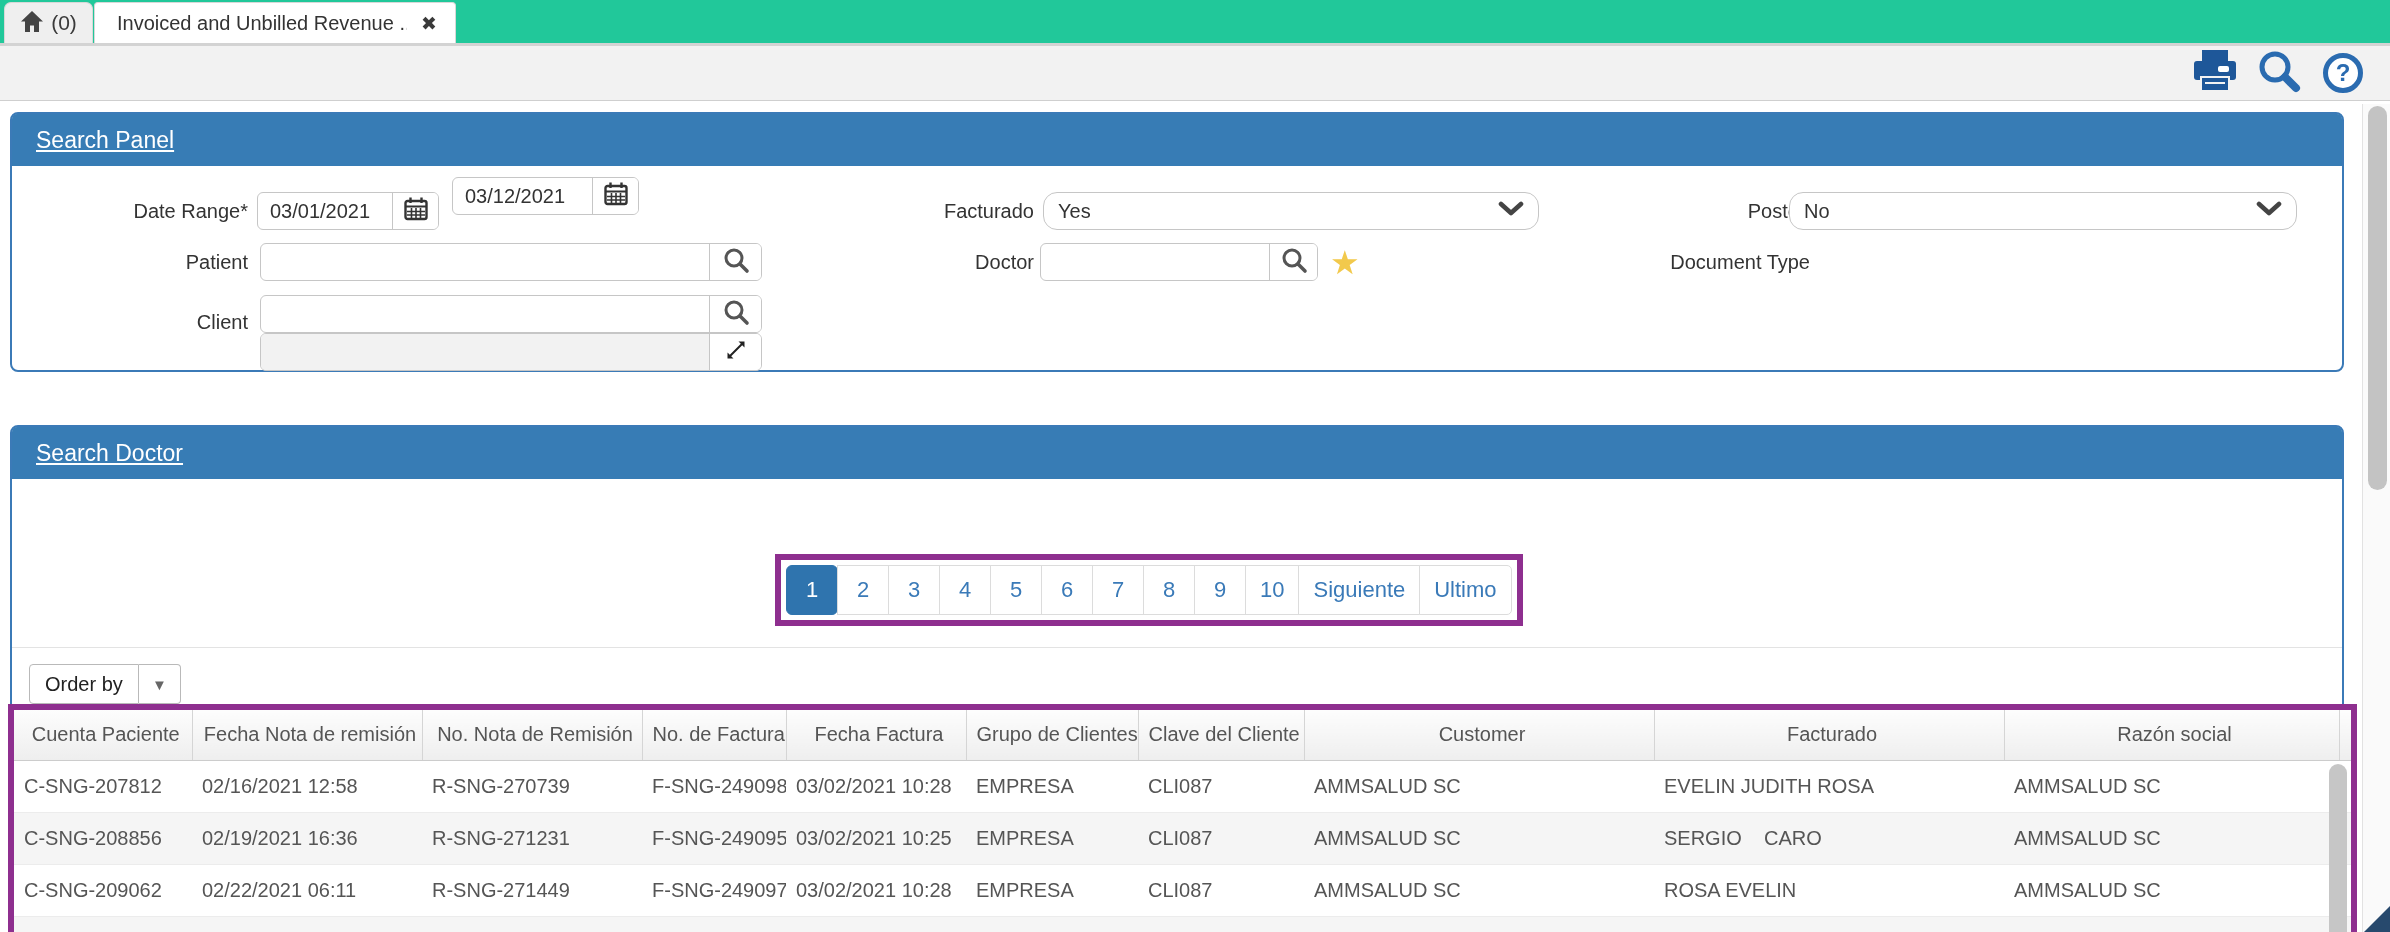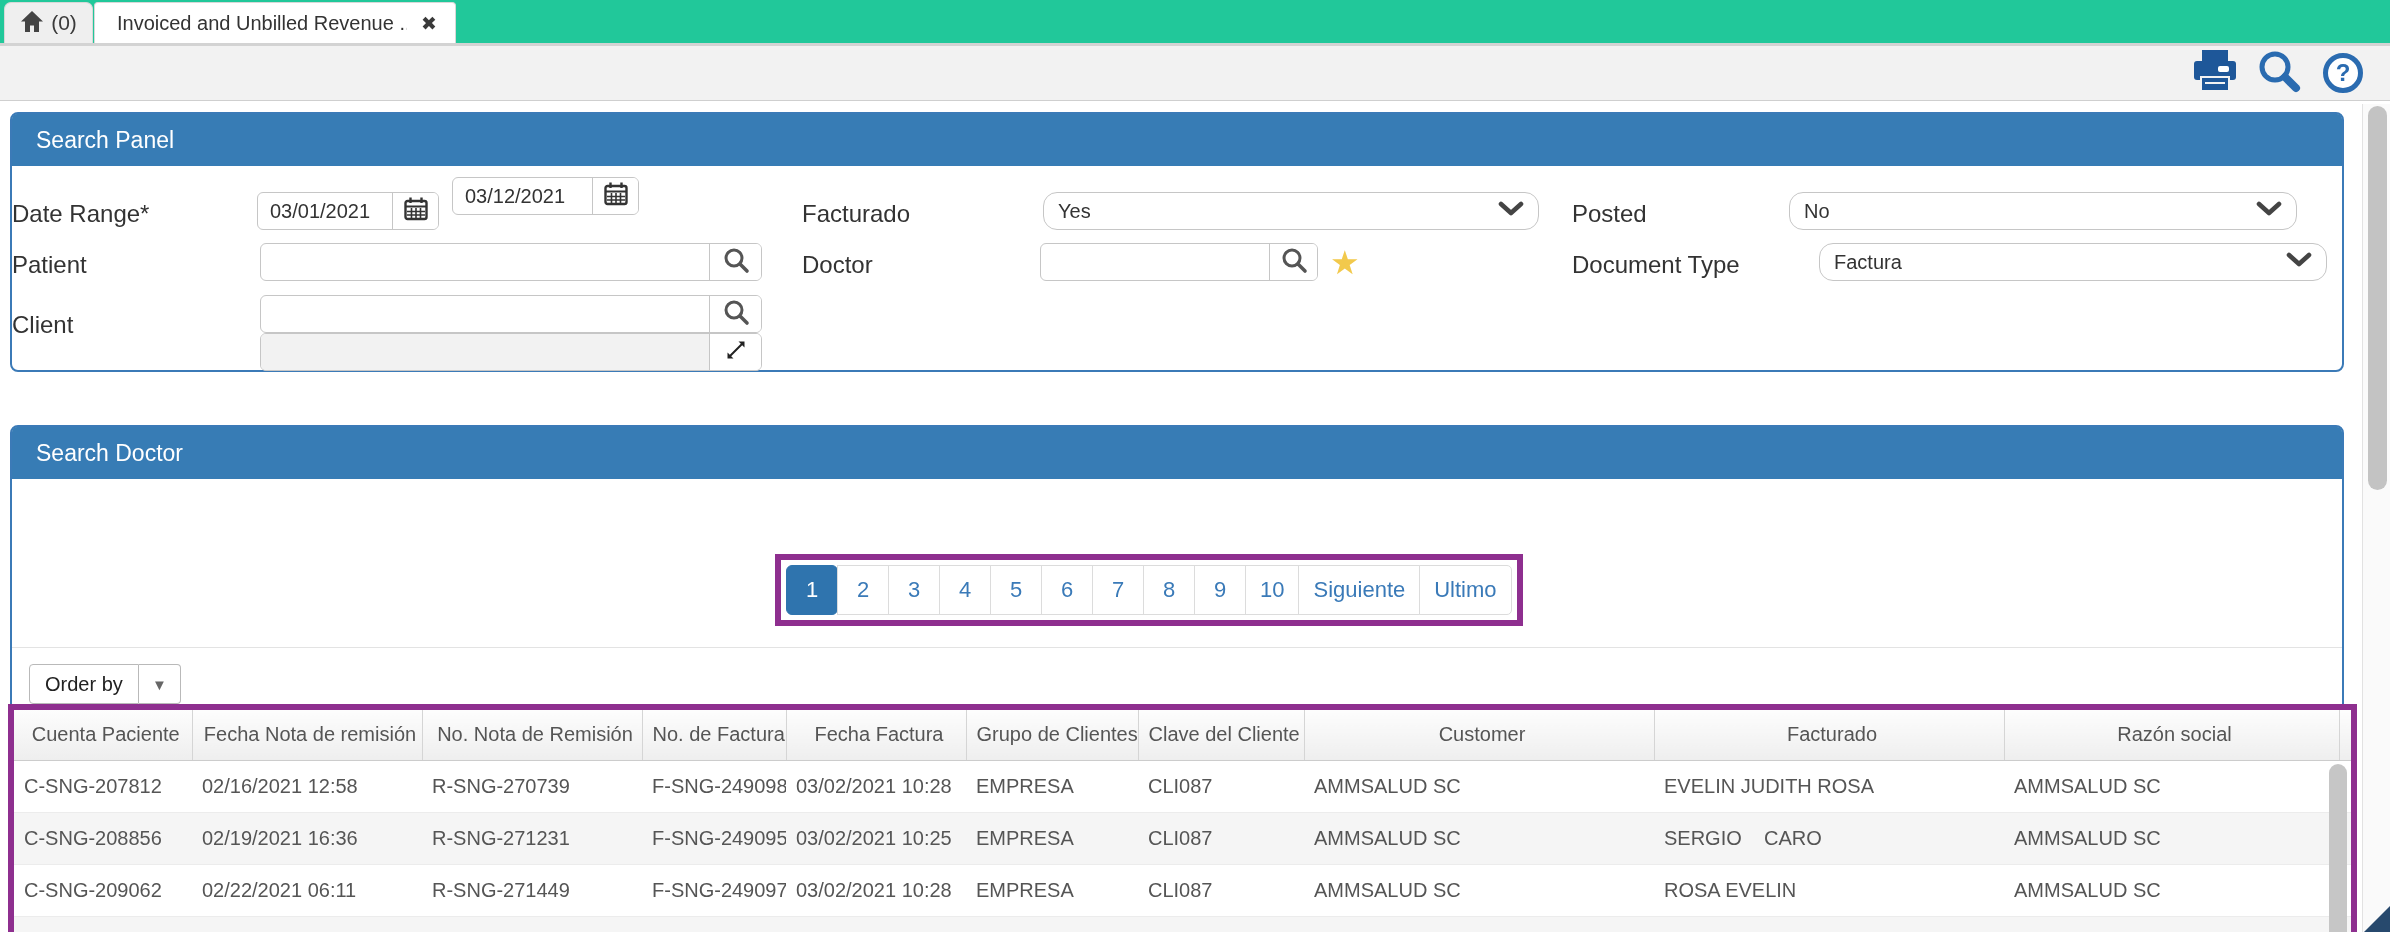--- a/index.html
+++ b/index.html
@@ -31,27 +31,27 @@
   
   .page-scrollbar { position:absolute; top:104px; right:0; bottom:0; width:28px; background:#fafafa; border-left:1px solid #e2e2e2; }
   .page-scrollbar .thumb { position:absolute; left:5px; top:2px; width:19px; height:384px; background:#c3c3c3; border-radius:10px; }
   .resize-corner { position:absolute; right:0; bottom:0; width:0; height:0;
                    border-left:26px solid transparent; border-bottom:26px solid #27496d; }
 
   
   .panel { position:absolute; left:10px; width:2334px; background:#fff;
            border:2px solid #3b7ab7; border-radius:8px; }
   .panel-header { height:52px; background:#377CB5; border-radius:5px 5px 0 0; color:#fff;
-                  display:flex; align-items:center; padding-left:24px; font-size:23px; }
+                  display:flex; align-items:center; padding-left:24px; font-size:23px;text-decoration:underline; }
   #search-panel  { top:112px; height:260px; }
   #results-panel { top:425px; height:505px; }
   .panel-body { position:relative; width:100%; height:calc(100% - 52px); }
 
   
-  .fld-label { position:absolute; font-size:24px; color:#333; text-align:left; white-space:nowrap; }
+  .fld-label { position:absolute; font-size:20px; color:#333; text-align:right; white-space:nowrap; }
   .tbox { position:absolute; height:38px; border:1px solid #c6c6c6; border-radius:6px; background:#fff;
           display:flex; align-items:stretch; overflow:hidden; }
   .tbox .val { flex:1; display:flex; align-items:center; padding:0 12px; font-size:20px; color:#333; }
   .tbox .seg { width:46px; border-left:1px solid #c6c6c6; display:flex; align-items:center; justify-content:center;
                background:#fff; cursor:pointer; }
   .tbox.gray .val { background:#f2f2f2; }
   .sel { position:absolute; height:38px; border:1px solid #c6c6c6; border-radius:14px; background:#fff;
          display:flex; align-items:center; justify-content:space-between; padding:0 14px; cursor:pointer; }
   .sel .val { font-size:20px; color:#333; }
   .star { position:absolute; font-size:33px; color:#F2C94C; line-height:1; }
@@ -246,28 +246,20 @@
       <div class="sel" style="left:1777px;top:26px;width:508px;">
         <span class="val">No</span>
         <span>
           <svg width="26" height="16" viewBox="0 0 26 16">
               <path d="M3 3 L13 12 L23 3" fill="none" stroke="#444" stroke-width="4.6" stroke-linecap="round" stroke-linejoin="round"></path>
             </svg>
         </span>
       </div>
 
       <div class="fld-label" style="left:1560px;width:238px;top:85px;">Document Type</div>
-      <div class="sel" style="left:1807px;top:77px;width:508px;">
-        <span class="val">Factura</span>
-        <span>
-          <svg width="26" height="16" viewBox="0 0 26 16">
-              <path d="M3 3 L13 12 L23 3" fill="none" stroke="#444" stroke-width="4.6" stroke-linecap="round" stroke-linejoin="round"></path>
-            </svg>
-        </span>
-      </div>
 
     </div>
   </div>
 
   <div class="panel" id="results-panel">
     <div class="panel-header">
       <span>Search Doctor</span>
     </div>
     <div class="panel-body">
 

